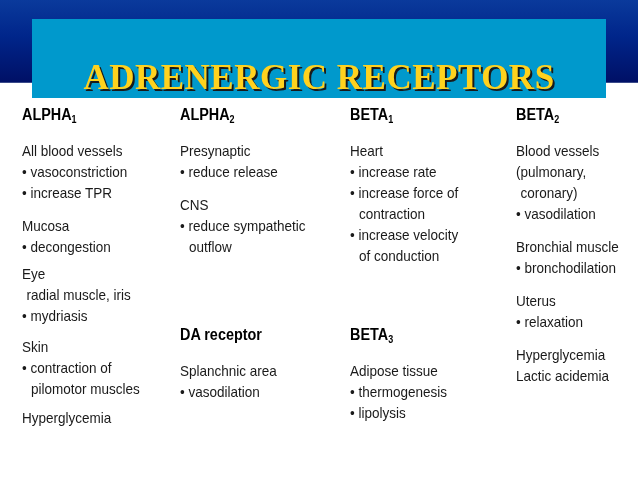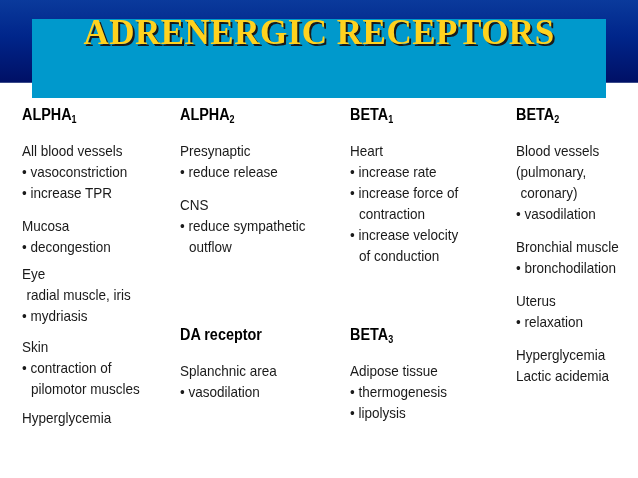--- a/index.html
+++ b/index.html
@@ -10,21 +10,21 @@
       color: #1a1a1a;
     }
     .top-band {
       position: absolute; left: 0; top: 0; width: 638px; height: 82px;
       background: linear-gradient(to bottom, #0a3a9c 0%, #00258a 45%, #001066 100%);
       border-bottom: 1px solid #3a4a8a;
     }
     .title-box {
       position: absolute; left: 32px; top: 19px; width: 574px; height: 79px;
       background: #0099cc;
-      display: flex; align-items: flex-start; justify-content: center;
+      display: flex; align-items: flex-end; justify-content: center;
     }
     .title-text {
       font-family: "Liberation Serif", serif;
       font-size: 35px; font-weight: bold;
       color: #ffd21e;
       letter-spacing: 0.5px;
       text-shadow: 2px 2px 0 #1a1a1a;
       margin-top: -6px;
     }
     .col {

